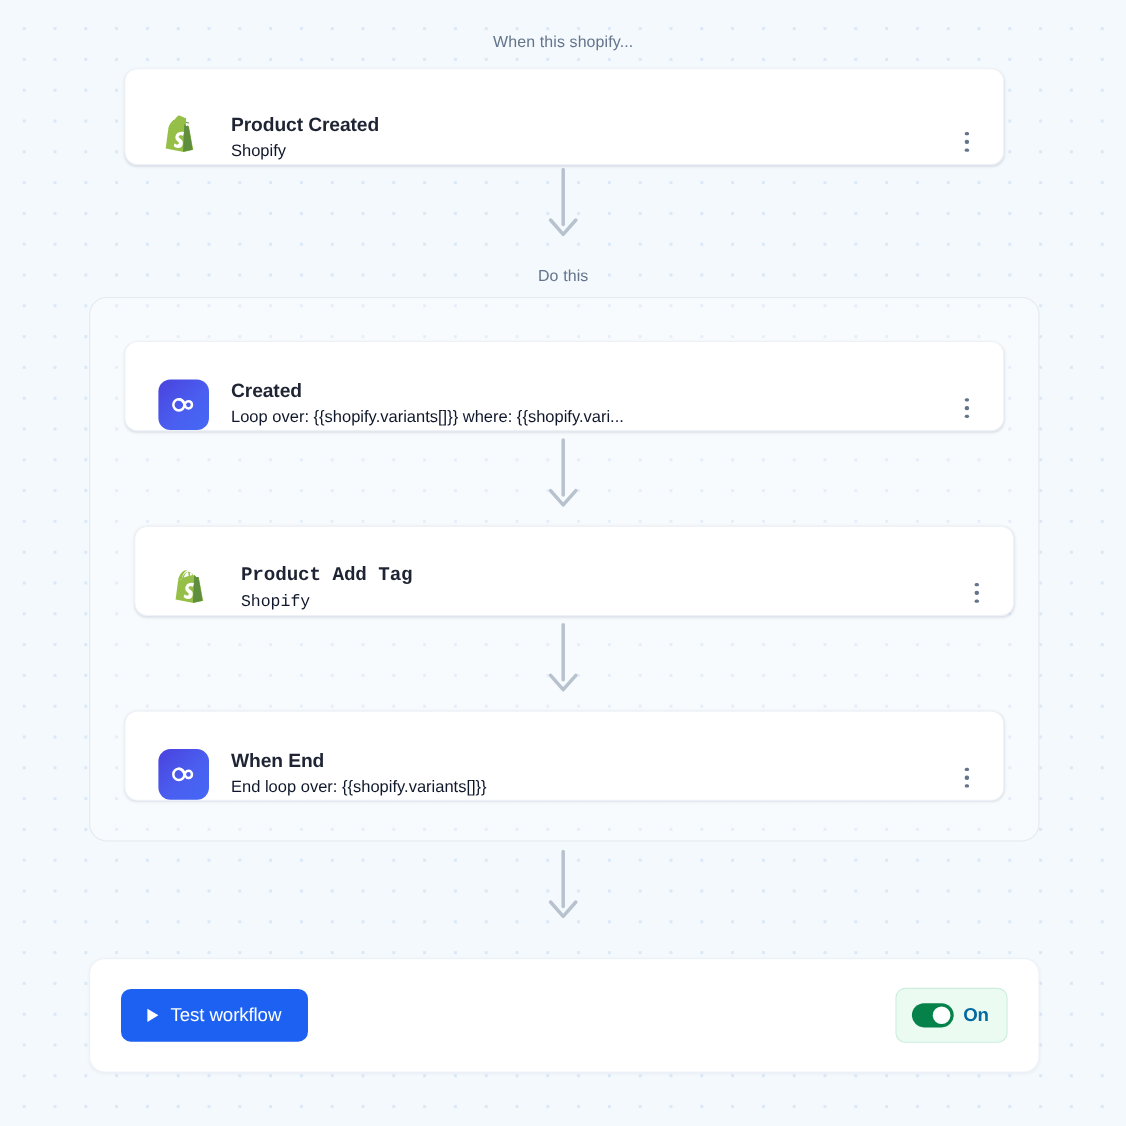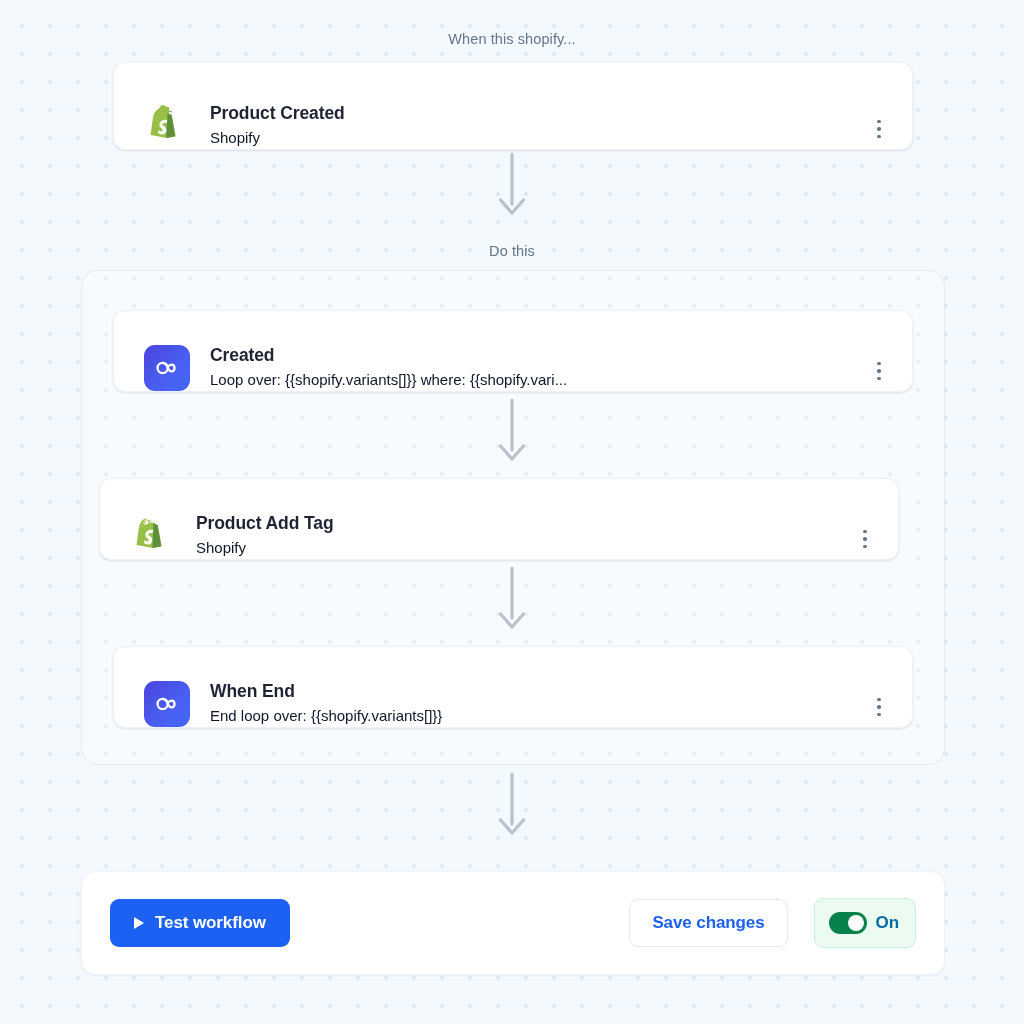--- a/index.html
+++ b/index.html
@@ -112,21 +112,21 @@
     background: linear-gradient(135deg, #4a42dd 0%, #4a5ef0 55%, #4468f5 100%);
     display: flex;
     align-items: center;
     justify-content: center;
   }
   .loop-icon svg { display:block; }
 
   
   #card-trigger   { left: 113px; top: 62px;  width: 800px; height: 88px; }
   #card-variants  { left: 113px; top: 310px; width: 800px; height: 82px; }
-  #card-addtag    { left: 99px; top: 478px; width: 800px; height: 82px; }
+  #card-addtag    { left: 122px; top: 478px; width: 800px; height: 82px; font-family: Liberation Mono, monospace; }
   #card-loopend   { left: 113px; top: 646px; width: 800px; height: 82px; }
 
   
   #loop-group {
     position: absolute;
     left: 81px;
     top: 270px;
     width: 864px;
     height: 495px;
     box-sizing: border-box;
@@ -167,21 +167,21 @@
 
   .btn-test {
     display: inline-flex;
     align-items: center;
     gap: 11px;
     height: 48px;
     padding: 0 24px;
     background: #1d61f2;
     color: #ffffff;
     font-size: 17px;
-    font-weight: bold;
+    font-weight: normal;
     border: none;
     border-radius: 9px;
     cursor: pointer;
     letter-spacing: -.1px;
   }
   .play-tri {
     width: 0; height: 0;
     border-left: 10px solid #ffffff;
     border-top: 6.5px solid transparent;
     border-bottom: 6.5px solid transparent;
@@ -363,21 +363,20 @@
   </div>
 
   <div id="action-bar">
     <button class="btn-test">
       <span class="play-tri"></span>
       <span>Test workflow</span>
     </button>
 
     <div class="spacer"></div>
 
-    <button class="btn-save">Save changes</button>
 
     <div class="toggle-wrap">
       <span class="switch">
         <span class="knob"></span>
       </span>
       <span class="toggle-label">On</span>
     </div>
   </div>
 
 </div>

